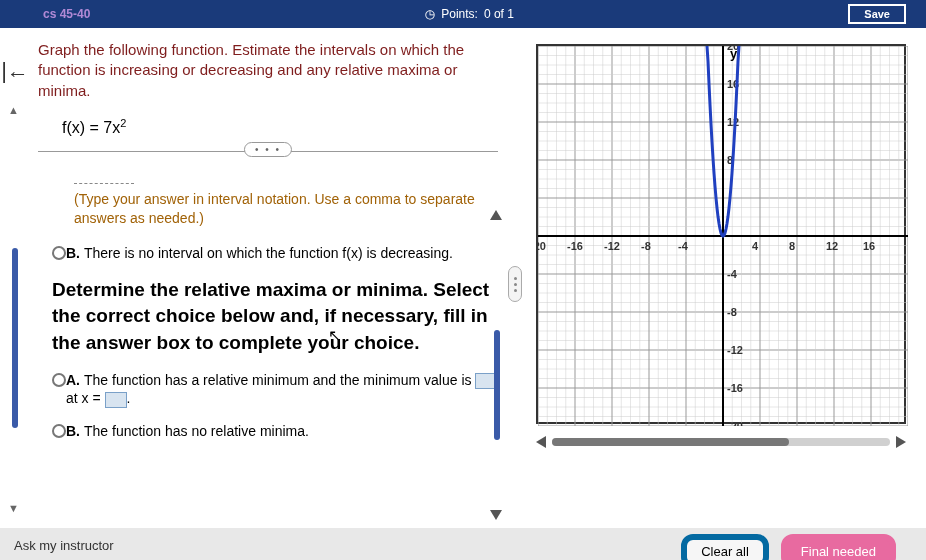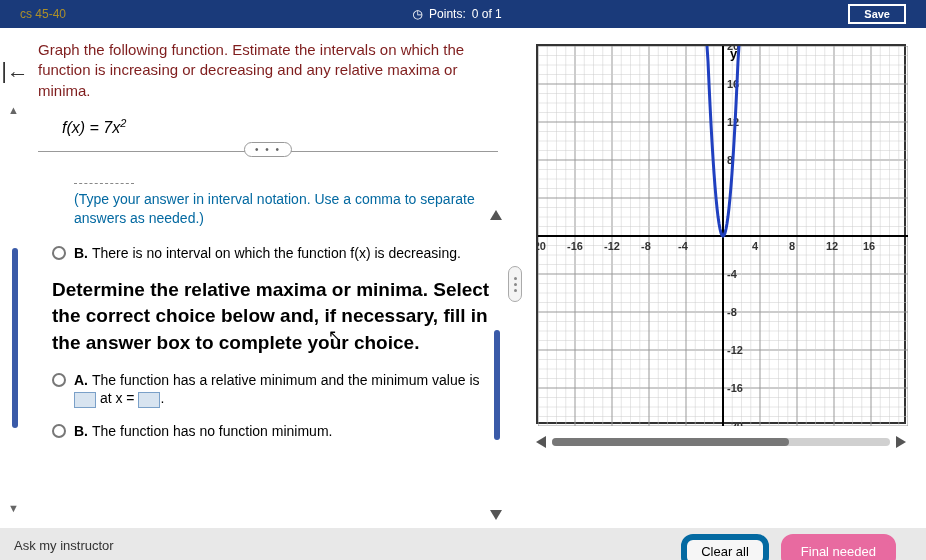--- a/index.html
+++ b/index.html
@@ -1,36 +1,36 @@
 <!DOCTYPE html>
 <html><head>
 <meta charset="utf-8">
 <style>
 * { box-sizing: border-box; margin: 0; padding: 0; }
 body { font-family: Arial, sans-serif; background: #e8e8e8; width: 926px; height: 560px; overflow: hidden; }
 .topbar { background: #1a3a7a; height: 28px; display: flex; align-items: center; justify-content: space-between; padding: 0 20px; color: #fff; font-size: 12px; }
-.topbar-left { color: #eab308; font-weight: normal; opacity: 0.7; }
+.topbar-left { color: #f0abfc; font-weight: bold; opacity: 0.7; margin-left: 23px; }
 .topbar-center { display: flex; align-items: center; gap: 6px; }
 .topbar-right { border: 2px solid #fff; border-radius: 0; padding: 2px 14px; font-size: 11px; font-weight: bold; }
 .main { display: flex; height: 500px; background: #fff; }
 .backcol { width: 44px; display: flex; flex-direction: column; align-items: center; padding-top: 30px; }
 .back-icon { font-size: 22px; color: #333; cursor: pointer; }
 .arrow-btn { width: 14px; height: 14px; margin-top: 20px; color: #666; font-size: 11px; }
 .bluebar { width: 6px; height: 180px; background: #3a5aa8; border-radius: 3px; margin-top: 130px; }
 .content { flex: 1; padding: 12px 12px 0 8px; display: flex; gap: 8px; }
 .leftpane { width: 460px; position: relative; }
 .question-text { font-size: 15px; color: #7f1d1d; line-height: 1.35; margin-bottom: 14px; }
-.formula { font-size: 16px; margin: 16px 0 10px 24px; font-style: italic; }
+.formula { font-size: 16px; margin: 16px 0 10px 24px; }
 .formula sup { font-size: 11px; }
 .hr-wrap { position: relative; margin: 14px 0 18px 0; }
 .hr { border: none; border-top: 1px solid #999; }
 .pill { position: absolute; left: 50%; top: -9px; transform: translateX(-50%); background: #fff; border: 1px solid #999; border-radius: 10px; padding: 1px 10px; font-size: 10px; letter-spacing: 2px; color: #666; cursor: pointer; }
 .dashed-placeholder { border-bottom: 1px dashed #888; width: 60px; height: 14px; margin: 0 0 6px 36px; }
-.hint { font-size: 14px; color: #0369a1; margin: 0 0 16px 36px; line-height: 1.35; }
-.option { display: flex; align-items: flex-start; gap: 8px; margin: 0 0 14px 14px; font-size: 14px; }
+.hint { font-size: 14px; color: #a16207; margin: 0 0 16px 36px; line-height: 1.35; }
+.option { display: flex; align-items: flex-start; gap: 0; margin: 0 0 14px 14px; font-size: 14px; }
 .radio { width: 14px; height: 14px; border: 2px solid #777; border-radius: 50%; margin-top: 2px; flex-shrink: 0; cursor: pointer; }
 .opt-label { font-weight: bold; margin-right: 4px; }
 .opt-text { line-height: 1.35; }
 .section-text { font-size: 19px; margin: 10px 0 14px 14px; line-height: 1.4; font-weight: bold; }
 .blank { display: inline-block; width: 22px; height: 16px; background: #d8e4f0; border: 1px solid #7aa0c8; vertical-align: middle; }
 .bluebar-right { position: absolute; right: -2px; top: 290px; width: 6px; height: 110px; background: #3a5aa8; border-radius: 3px; }
 .tri-up { position: absolute; right: -4px; top: 170px; width: 0; height: 0; border-left: 6px solid transparent; border-right: 6px solid transparent; border-bottom: 10px solid #555; cursor: pointer; }
 .tri-down { position: absolute; right: -4px; bottom: 8px; width: 0; height: 0; border-left: 6px solid transparent; border-right: 6px solid transparent; border-top: 10px solid #555; cursor: pointer; }
 .vslider { width: 18px; display: flex; flex-direction: column; align-items: center; justify-content: center; }
 .vslider .dots { width: 14px; height: 36px; border: 1px solid #aaa; border-radius: 8px; background: #f4f4f4; display: flex; flex-direction: column; align-items: center; justify-content: center; gap: 3px; cursor: pointer; }
@@ -103,21 +103,21 @@
       <div class="option">
         <div class="radio"></div>
         <div class="opt-text">
           <span class="opt-label">A.</span><span>The function has a relative minimum and the minimum value is </span><span class="blank"></span><span> at x = </span><span class="blank"></span><span>.</span>
         </div>
       </div>
 
       <div class="option">
         <div class="radio"></div>
         <div class="opt-text">
-          <span class="opt-label">B.</span><span>The function has no function minimum.</span>
+          <span class="opt-label">B.</span><span>The function has no relative minima.</span>
         </div>
       </div>
 
       <div class="tri-up"></div>
       <div class="bluebar-right"></div>
       <div class="tri-down"></div>
     </div>
 
     <div class="vslider">
       <div class="dots">

